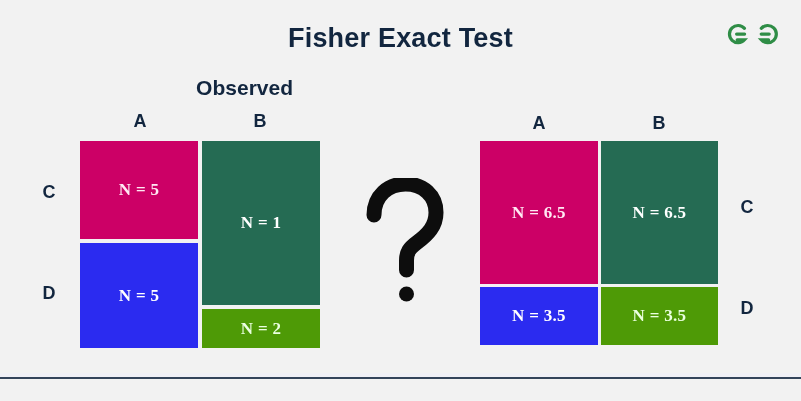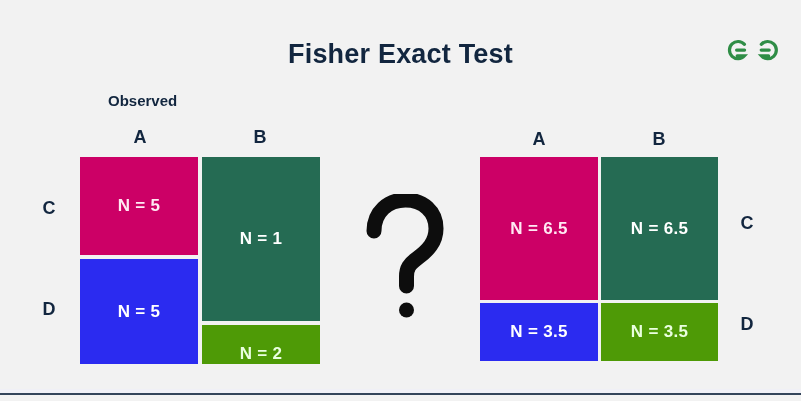--- a/index.html
+++ b/index.html
@@ -12,21 +12,20 @@
     background: #f2f2f2;
     font-family: "Liberation Sans", sans-serif;
     overflow: hidden;
     position: relative;
   }
   .stage {
     position: absolute;
     left: 0; top: 0;
     width: 801px;
     height: 379px;
-    margin-top: 16px;
   }
 
   
   .bottom-rule {
     position: absolute;
     left: 0;
     bottom: 0;
     width: 801px;
     height: 2px;
     background: #12263f;
@@ -60,25 +59,25 @@
     position: absolute;
     left: 724px;
     top: 18px;
     width: 58px;
     height: 32px;
   }
 
   
   .section-caption {
     position: absolute;
-    font-size: 15px;
+    font-size: 21px;
     font-weight: 700;
     color: #12263f;
     white-space: nowrap;
-    text-align: left;
+    text-align: right;
   }
   .caption-observed { left: 108px; top: 76px; width: 185px; }
   .caption-expected { left: 507px; top: 80px; width: 185px; }
 
   
   .col-head {
     position: absolute;
     font-size: 18px;
     font-weight: 600;
     color: #12263f;
@@ -106,36 +105,37 @@
   .exp-row-c { left: 733px; top: 197px; }
   .exp-row-d { left: 733px; top: 298px; }
 
   
   .cell {
     position: absolute;
     display: flex;
     align-items: center;
     justify-content: center;
     box-sizing: border-box;
+    font-family: Liberation Serif, serif;
   }
   .cell-label {
     font-size: 17px;
     font-weight: 700;
     color: #ffffff;
     white-space: nowrap;
     letter-spacing: .3px;
   }
   .cell-label.tint-pink  { color: #ffe9f3; }
   .cell-label.tint-green { color: #eaffe0; }
 
   
   .obs-a-c { left: 80px;  top: 141px; width: 118px; height: 98px;  background: var(--c-pink); }
   .obs-a-d { left: 80px;  top: 243px; width: 118px; height: 105px; background: var(--c-blue); }
   .obs-b-c { left: 202px; top: 141px; width: 118px; height: 164px; background: var(--c-dgreen); }
-  .obs-b-d { left: 202px; top: 309px; width: 118px; height: 39px;  background: var(--c-lgreen); align-items: flex-end; }
+  .obs-b-d { left: 202px; top: 309px; width: 118px; height: 39px;  background: var(--c-lgreen); }
 
   
   .exp-a-c { left: 480px; top: 141px; width: 118px; height: 143px; background: var(--c-pink); }
   .exp-a-d { left: 480px; top: 287px; width: 118px; height: 58px;  background: var(--c-blue); }
   .exp-b-c { left: 601px; top: 141px; width: 117px; height: 143px; background: var(--c-dgreen); }
   .exp-b-d { left: 601px; top: 287px; width: 117px; height: 58px;  background: var(--c-lgreen); }
 
   
   .qmark {
     position: absolute;

